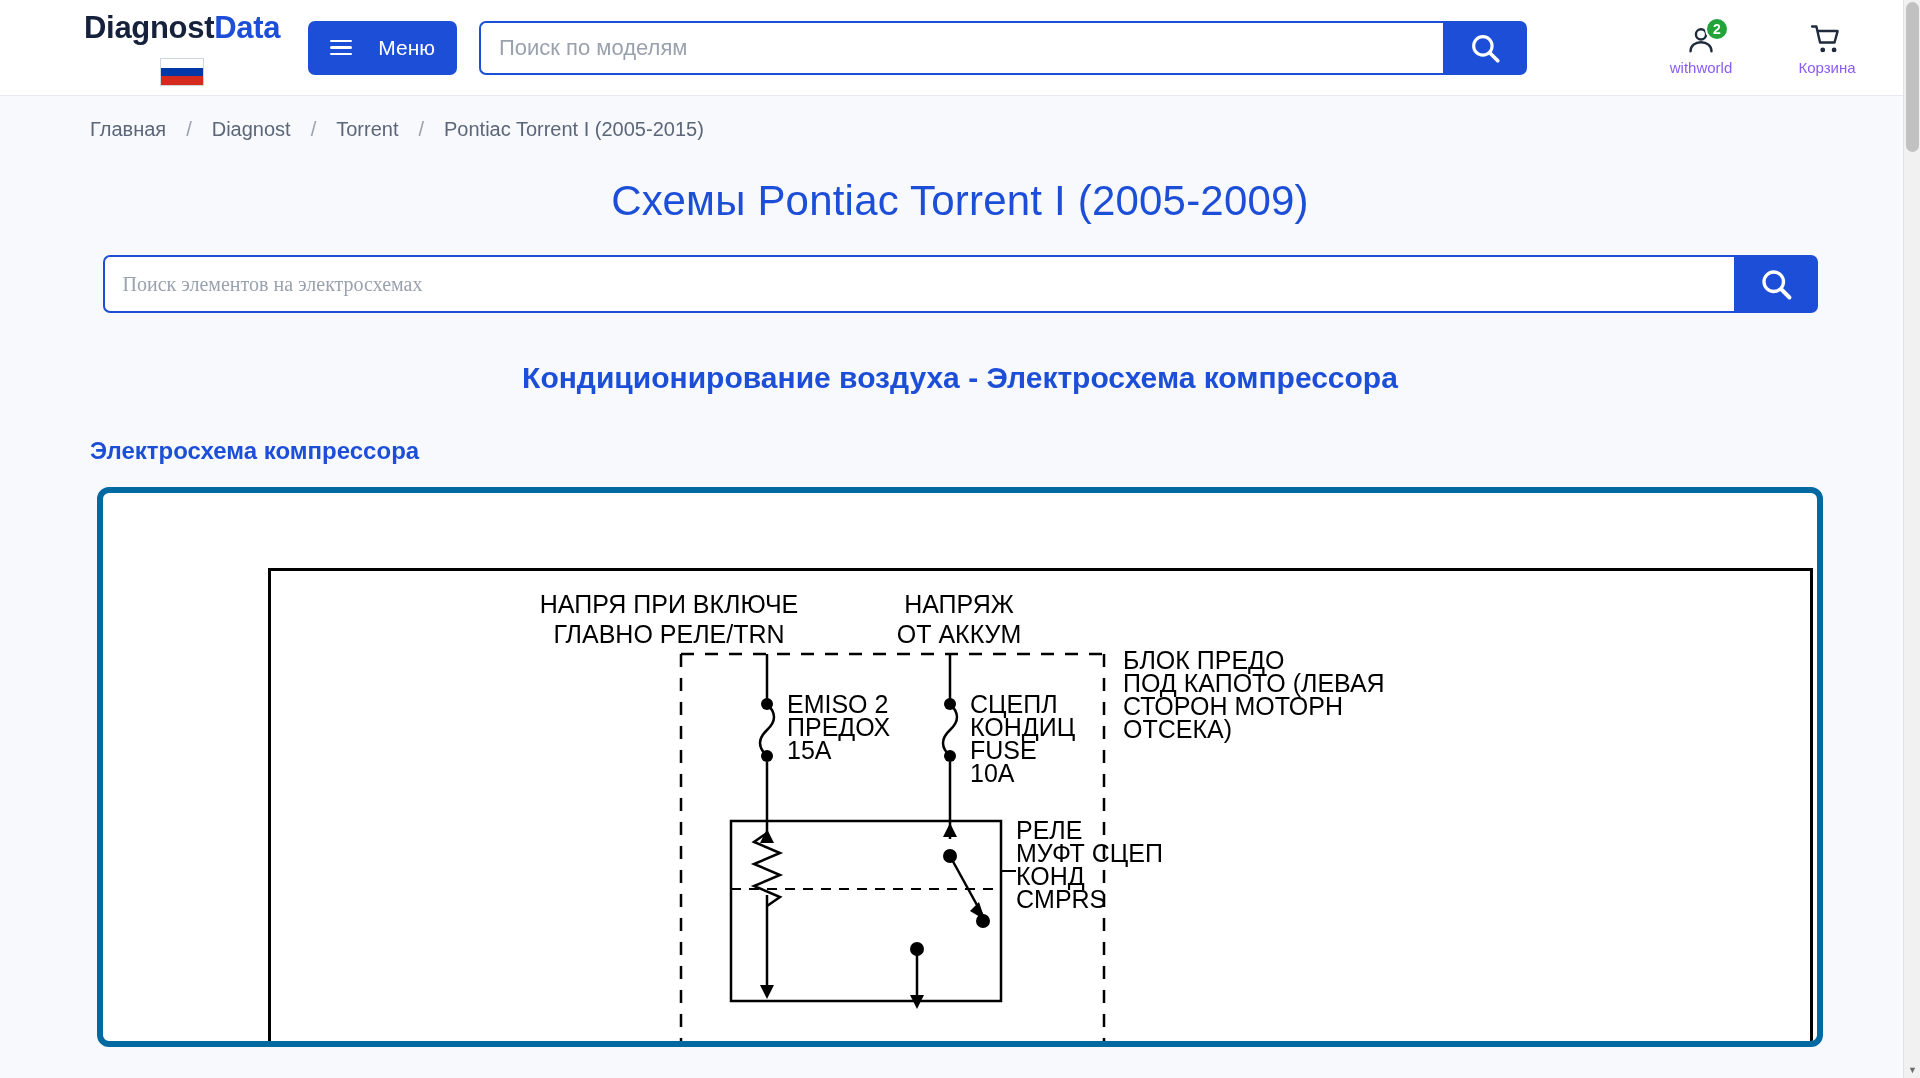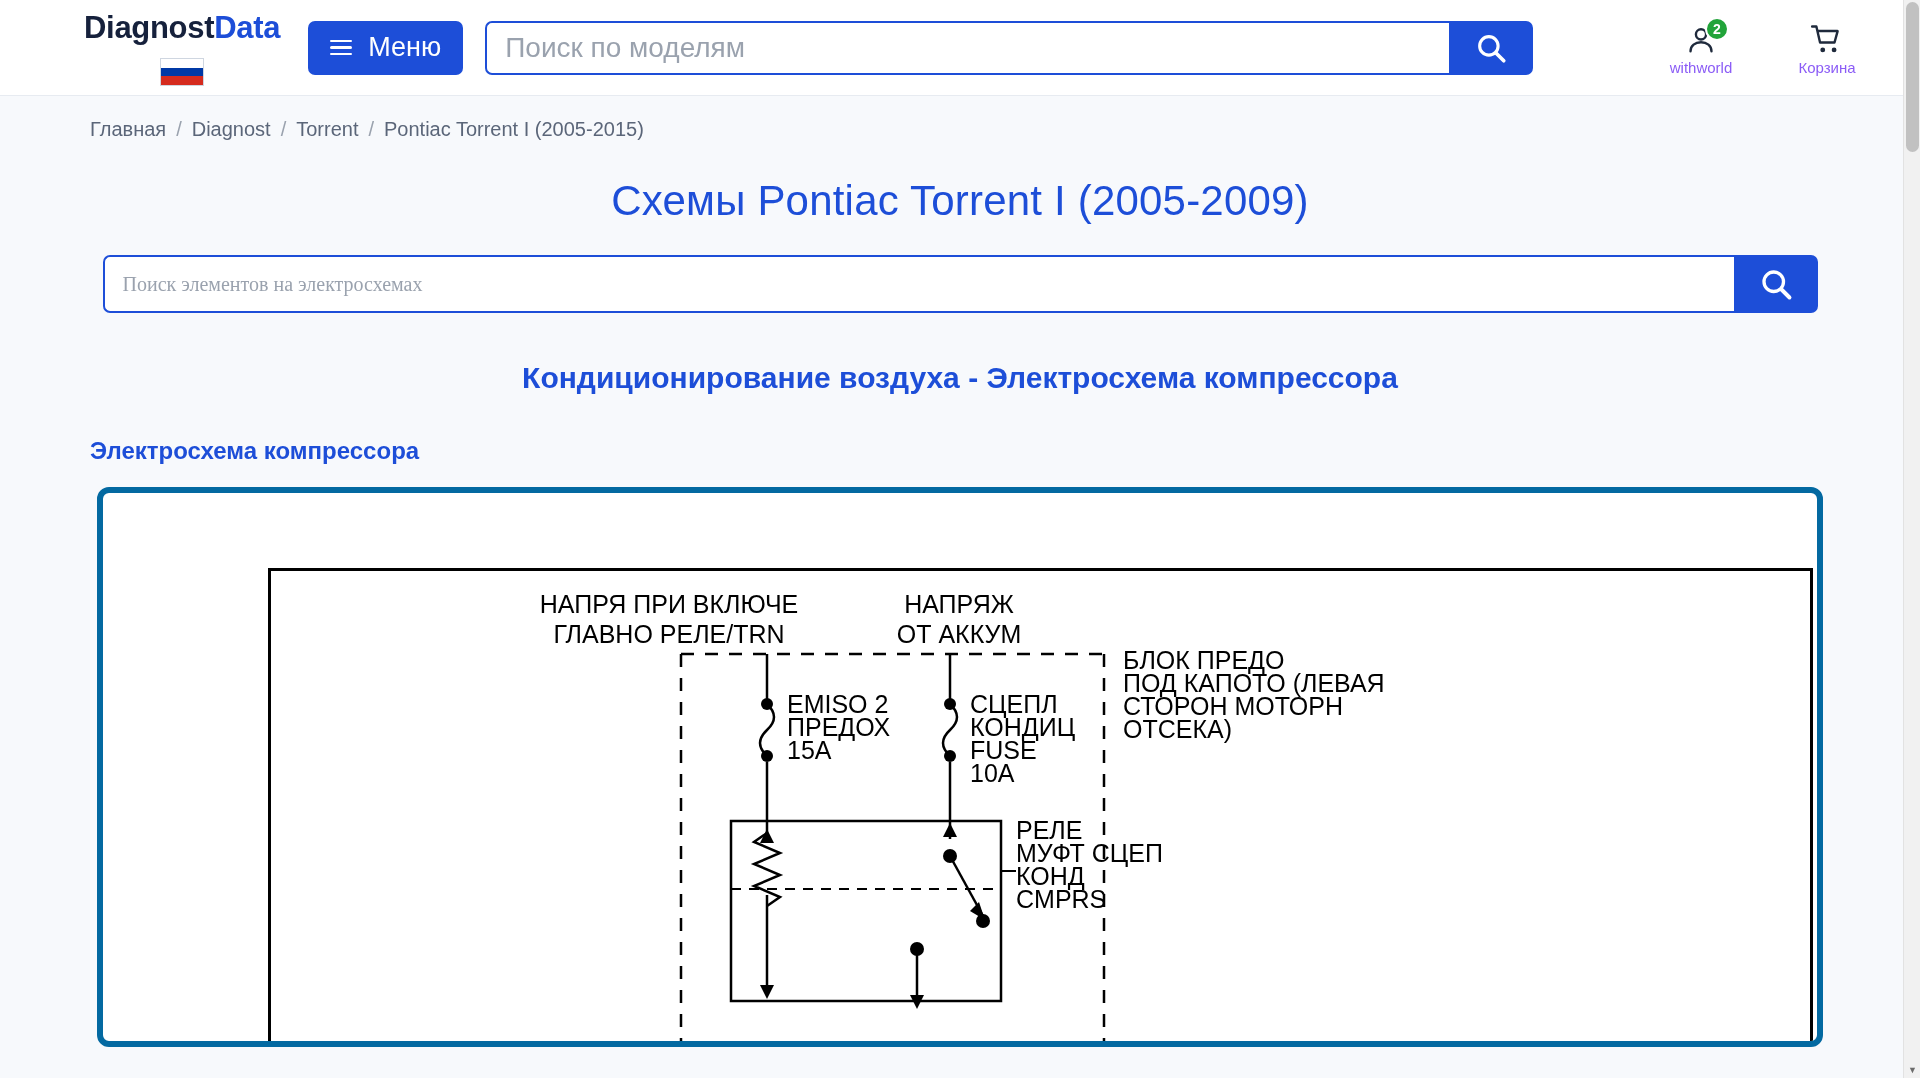--- a/index.html
+++ b/index.html
@@ -47,28 +47,28 @@
     border: 1px solid #cfd6e0;
     display: block;
     background: linear-gradient(to bottom,
        #ffffff 0%, #ffffff 33.3%,
        #0039a6 33.3%, #0039a6 66.6%,
        #d52b1e 66.6%, #d52b1e 100%);
   }
   .menu-btn {
     display: flex;
     align-items: center;
-    gap: 16px;
+    gap: 26px;
     background: #1d4ed8;
     color: #fff;
     border: none;
     border-radius: 7px;
     height: 54px;
     padding: 0 22px;
-    font-size: 27px;
+    font-size: 21px;
     font-family: "Liberation Sans", sans-serif;
     cursor: pointer;
   }
   .burger {
     display: inline-block;
     width: 22px; height: 16px;
     position: relative;
   }
   .burger i {
     position: absolute; left: 0; right: 0;
@@ -84,21 +84,21 @@
     margin-left: 22px;
     height: 54px;
     flex: 0 0 1048px;
     max-width: 1048px;
   }
   .search-input {
     flex: 1;
     border: 2px solid #1d4ed8;
     border-right: none;
     border-radius: 7px 0 0 7px;
-    font-size: 28px;
+    font-size: 22px;
     padding: 0 18px;
     color: #111;
     outline: none;
     font-family: "Liberation Sans", sans-serif;
     background: #fff;
   }
   .search-input::placeholder { color: #9aa2ae; }
   .search-go {
     width: 84px;
     background: #1d4ed8;
@@ -142,21 +142,21 @@
     border: 2px solid #fff;
   }
 
   
   .breadcrumb {
     padding: 22px 0 0 90px;
     font-size: 20px;
     color: #5b6679;
     display: flex;
     align-items: center;
-    gap: 10px;
+    gap: 20px;
   }
   .breadcrumb a { color: #5b6679; text-decoration: none; cursor: pointer; }
   .crumb-sep { color: #9aa2ae; }
 
   
   .page-title {
     margin: 36px 0 0 0;
     text-align: center;
     font-size: 42px;
     font-weight: normal;

